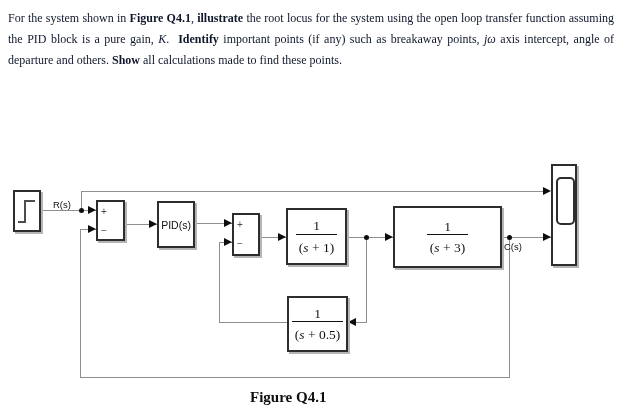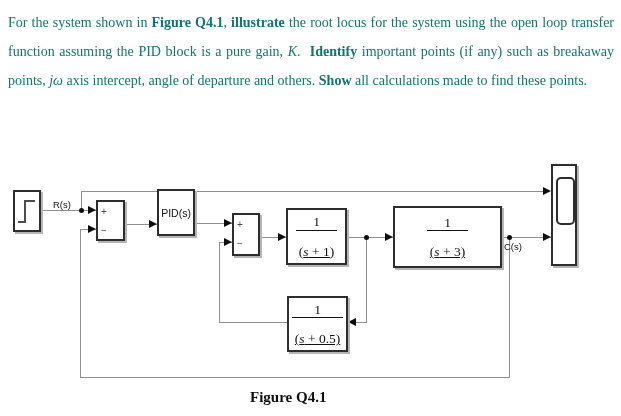--- a/index.html
+++ b/index.html
@@ -1,21 +1,21 @@
 <!DOCTYPE html>
 <html><head>
 <meta charset="utf-8">
 <style>
   html,body{margin:0;padding:0;background:#ffffff;}
   #page{position:relative;width:621px;height:416px;background:#ffffff;overflow:hidden;
         font-family:"Liberation Serif", serif;color:#0f0f0f;}
 
   
   #question{position:absolute;left:8px;top:8px;width:606px;
-            font-size:14px;line-height:29px;text-align:justify;color:#0f766e;}
+            font-size:12px;line-height:21px;text-align:justify;color:#0f172a;}
   #question b{font-weight:bold;}
   #question i{font-style:italic;}
 
   
   .wire{position:absolute;background:#8f8f8f;}
   .wire.h{height:1px;}
   .wire.v{width:1px;}
   .dot{position:absolute;width:5px;height:5px;border-radius:50%;background:#0d0d0d;}
   .arr-r{position:absolute;width:0;height:0;
          border-top:4px solid transparent;border-bottom:4px solid transparent;
@@ -29,21 +29,21 @@
        display:flex;align-items:center;justify-content:center;}
 
   .sum .sign{position:absolute;left:3px;font-family:"Liberation Sans",sans-serif;
              font-size:10px;color:#4a4a4a;line-height:10px;}
 
   .pid-label{font-family:"Liberation Sans",sans-serif;font-size:10.5px;color:#111;}
 
   .frac{text-align:center;font-family:"Liberation Serif",serif;font-size:13.5px;
         color:#111;line-height:1.12;}
   .frac .num{padding:0 2px;}
-  .frac .den{border-top:1.2px solid #111;padding:13px 3px 0 3px;white-space:nowrap;text-decoration:underline;}
+  .frac .den{border-top:1.2px solid #111;padding:5px 3px 0 3px;white-space:nowrap;}
   .frac i{font-style:italic;}
 
   .sig-label{position:absolute;font-family:"Liberation Sans",sans-serif;
              font-size:9.5px;color:#111;}
 
   .scope-screen{position:absolute;left:3px;top:11px;width:15px;height:44px;
                 border:2px solid #2d2d2d;border-radius:5px;background:#ffffff;}
 
   #caption{position:absolute;left:250px;top:389px;font-size:15px;font-weight:bold;
            font-family:"Liberation Serif",serif;color:#0f0f0f;}
@@ -96,21 +96,21 @@
       </svg>
     </div>
 
     <div class="sig-label" style="left:53px;top:199px">R(s)</div>
 
     <div class="blk sum" style="left:96px;top:200px;width:29px;height:41px">
       <span class="sign" style="top:5px">+</span>
       <span class="sign" style="top:24px">−</span>
     </div>
 
-    <div class="blk" style="left:157px;top:189px;width:38px;height:47px">
+    <div class="blk" style="left:157px;top:201px;width:38px;height:47px">
       <span class="pid-label">PID(s)</span>
     </div>
 
     <div class="blk sum" style="left:232px;top:213px;width:28px;height:43px">
       <span class="sign" style="top:5px">+</span>
       <span class="sign" style="top:24px">−</span>
     </div>
 
     <div class="blk" style="left:286px;top:208px;width:61px;height:57px">
       <div class="frac">

